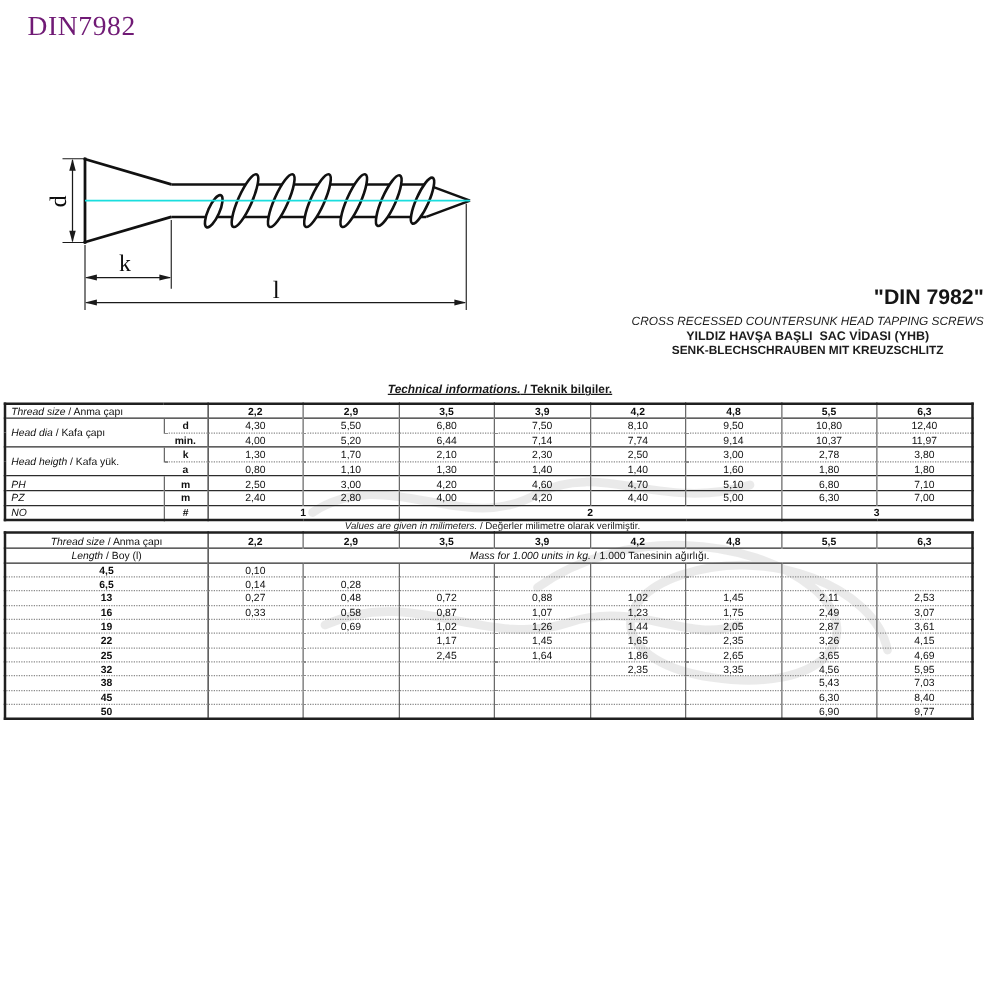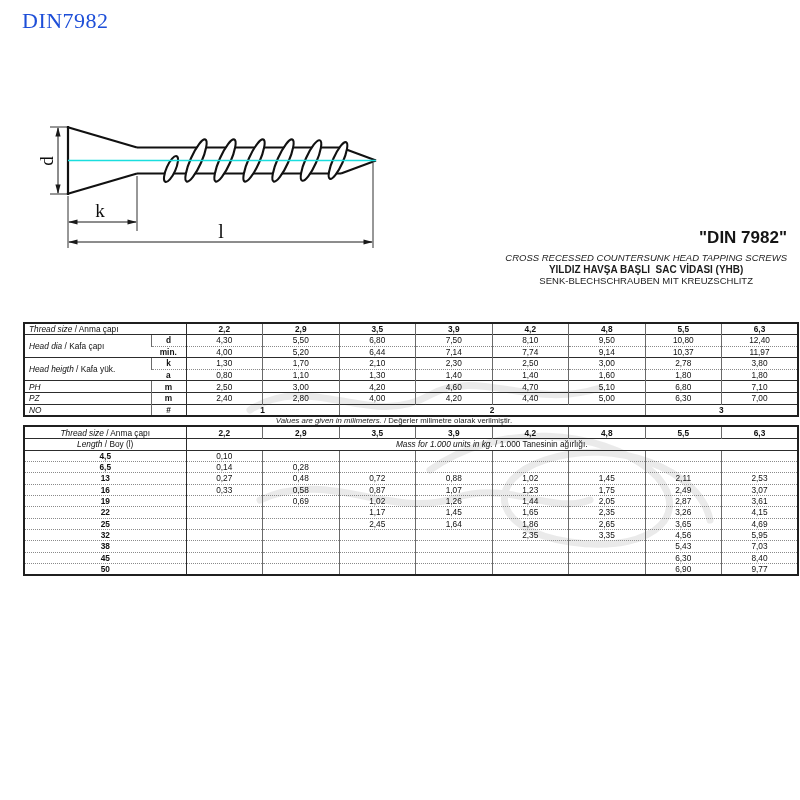--- a/index.html
+++ b/index.html
@@ -1,34 +1,34 @@
 <!DOCTYPE html>
 <html><head>
 <meta charset="utf-8">
 <style>
   html,body{margin:0;padding:0;}
   body{width:800px;height:800px;background:#fff;font-family:"Liberation Sans",sans-serif;color:#111;}
   #page{position:relative;width:800px;height:800px;background:#fff;overflow:hidden;}
 
   
-  #doc-title{position:absolute;left:22px;top:8px;font-family:"Liberation Serif",serif;font-size:22px;color:#1d4ed8;letter-spacing:.5px;}
+  #doc-title{position:absolute;left:22px;top:8px;font-family:"Liberation Serif",serif;font-size:22px;color:#701a75;letter-spacing:.5px;}
 
   
   #std-name{position:absolute;right:13px;top:228px;font-size:17px;font-weight:bold;color:#151515;}
   #subtitles{position:absolute;right:13px;top:252px;text-align:center;line-height:11.5px;color:#1c1c1c;}
   #subtitles .s-en{font-style:italic;font-size:9.5px;}
   #subtitles .s-tr{font-weight:bold;font-size:10px;white-space:pre;}
-  #subtitles .s-de{font-size:9.5px;}
+  #subtitles .s-de{font-size:9.5px;font-weight:bold;}
 
   #tech-heading{position:absolute;left:13px;top:306px;width:774px;text-align:center;font-size:9.5px;font-weight:bold;text-decoration:underline;color:#181818;}
   #values-note{position:absolute;left:7px;top:415.5px;width:774px;text-align:center;font-size:7.8px;color:#222;}
   #values-note i, #tech-heading i{font-style:italic;}
 
   
-  .twrap{position:absolute;left:23px;background:transparent;z-index:2;}
+  .twrap{position:absolute;left:3px;background:transparent;z-index:2;}
   #t1{top:322px;width:774px;height:93px;}
   #t2{top:425px;width:774px;height:151px;}
   table.spec{width:100%;height:100%;border-collapse:collapse;table-layout:fixed;border:2px solid #1f1f1f;background:transparent;}
   table.spec td{border-left:1px solid #6a6a6a;border-top:1px dotted #8a8a8a;font-size:8.3px;line-height:1;text-align:center;padding:0 2px;overflow:hidden;white-space:nowrap;color:#101010;}
   table.spec td:first-child{border-left:none;}
   table.spec tr:first-child td{border-top:none;}
   table.spec tr.grp td{border-top:1px solid #2c2c2c;}
   table.spec td.thick{border-left:1.6px solid #2c2c2c;}
   table.spec td.lbl{text-align:left;padding-left:4px;}
   table.spec td.lblc{text-align:center;}
@@ -117,20 +117,21 @@
   </svg>
 
   <div id="std-name">"DIN 7982"</div>
 
   <div id="subtitles">
     <div class="s-en">CROSS RECESSED COUNTERSUNK HEAD TAPPING SCREWS</div>
     <div class="s-tr">YILDIZ HAVŞA BAŞLI  SAC VİDASI (YHB)</div>
     <div class="s-de">SENK-BLECHSCHRAUBEN MIT KREUZSCHLITZ</div>
   </div>
 
+  <div id="tech-heading"><i>Technical informations.</i> / Teknik bilgiler.</div>
 
   <div class="twrap" id="t1">
     <table class="spec">
       <colgroup>
         <col style="width:127px">
           <col style="width:35px">
         <col span="8" style="width:76.5px">
       </colgroup>
       <tbody id="t1-body">
           <tr>

